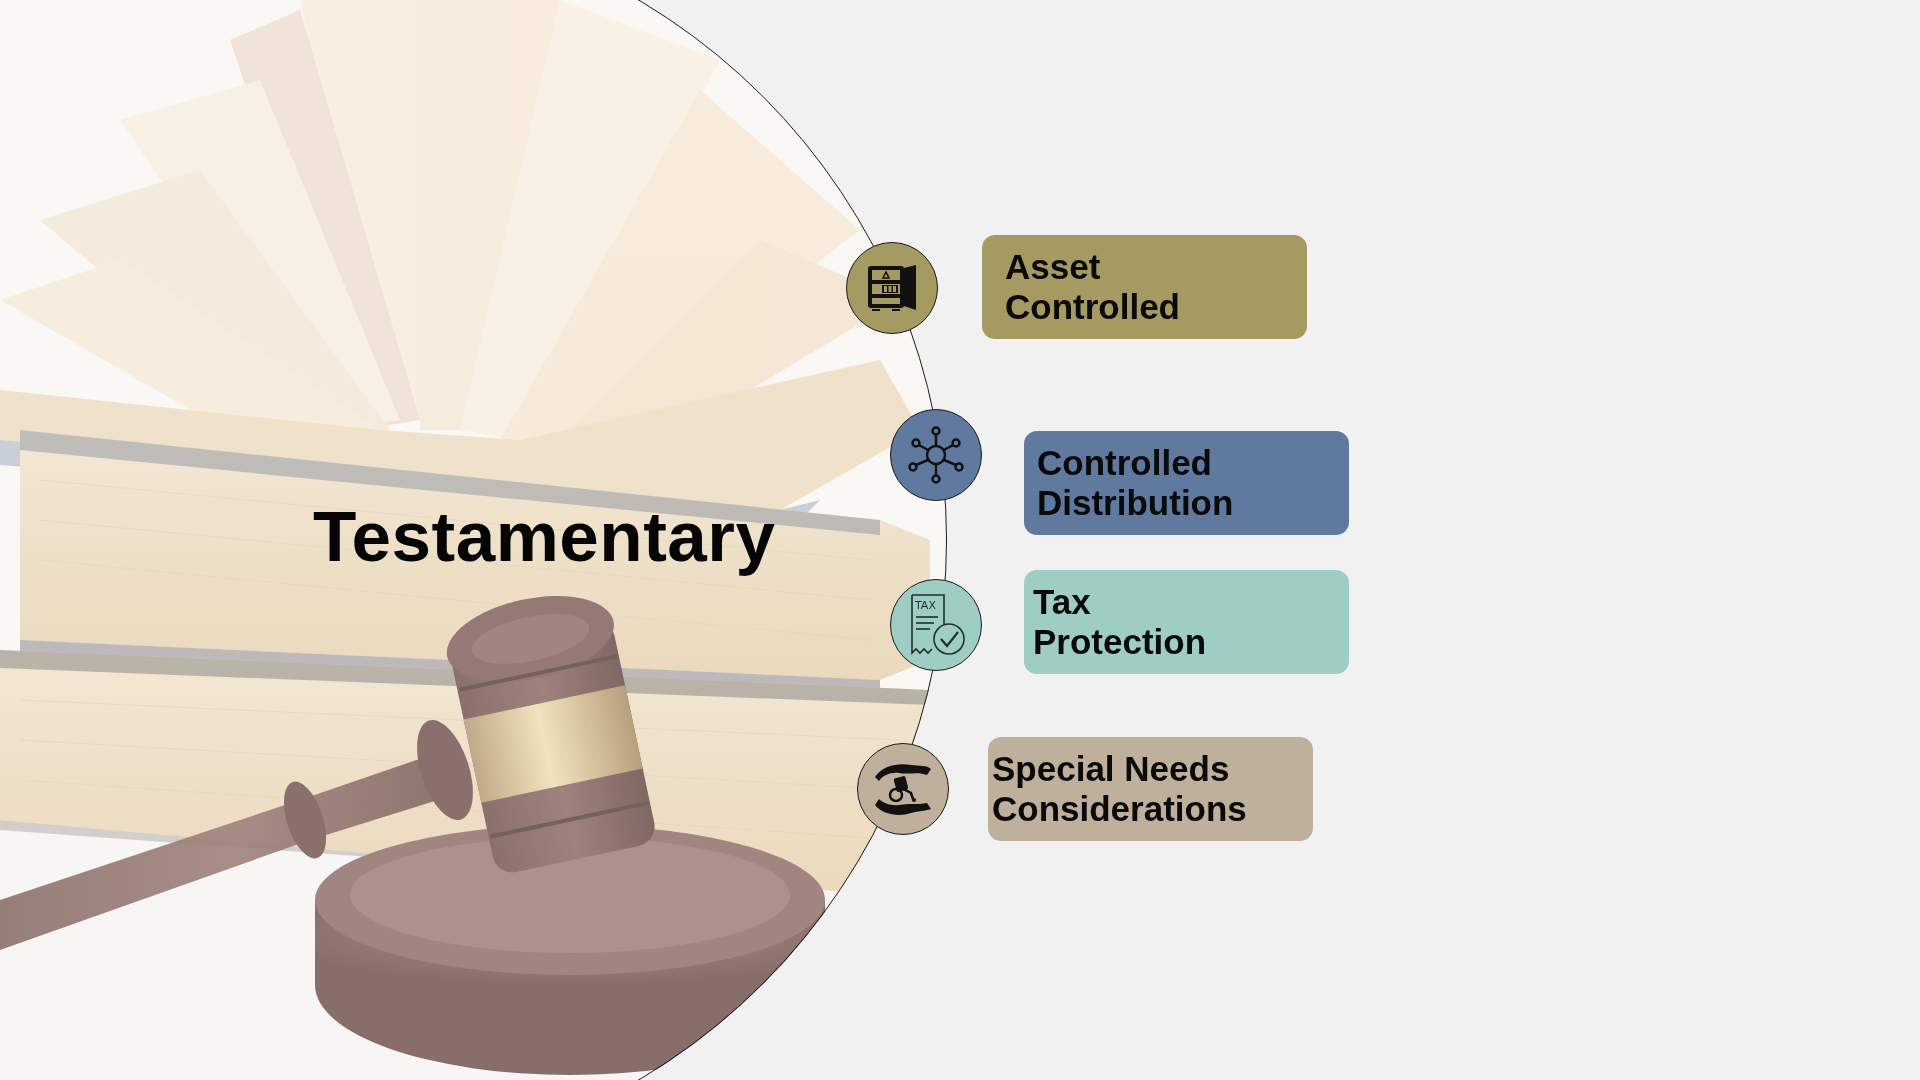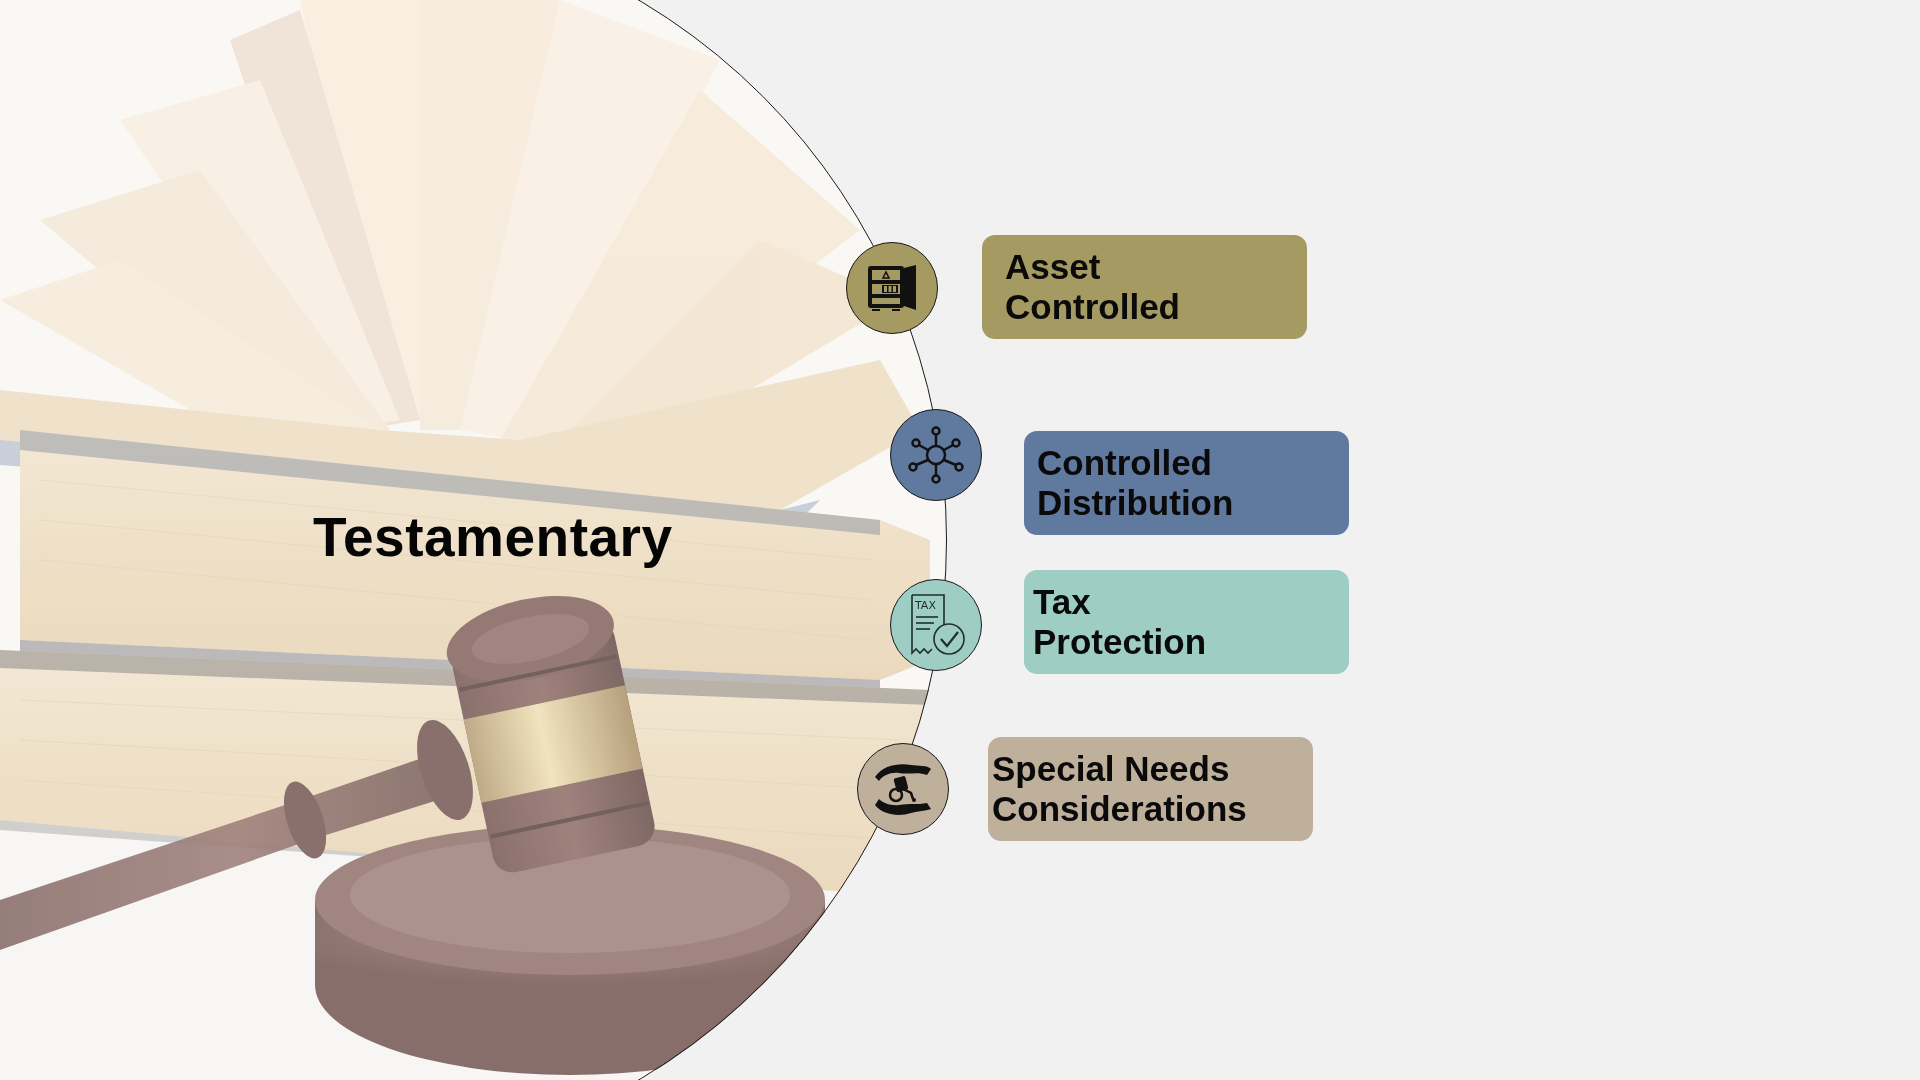--- a/index.html
+++ b/index.html
@@ -23,21 +23,21 @@
     position: absolute;
     left: -309px; top: -88px; width: 1256px; height: 1256px;
     border-radius: 50%;
     box-sizing: border-box;
     border: 1.5px solid #1a1a1a;
     pointer-events: none;
   }
   .photo-svg { position: absolute; left: 309px; top: 88px; }
   .title {
     position: absolute; left: 313px; top: 503px;
-    font-size: 55px; font-weight: 700; line-height: 68px;
+    font-size: 71px; font-weight: 700; line-height: 68px;
     color: #050505; letter-spacing: 0.5px;
   }
   .title div { white-space: nowrap; }
   .icon-circle {
     position: absolute; width: 92px; height: 92px; border-radius: 50%;
     box-sizing: border-box; border: 1.5px solid #1a1a1a;
     display: flex; align-items: center; justify-content: center;
   }
   .icon-circle svg { width: 68px; height: 68px; }
   .card {

